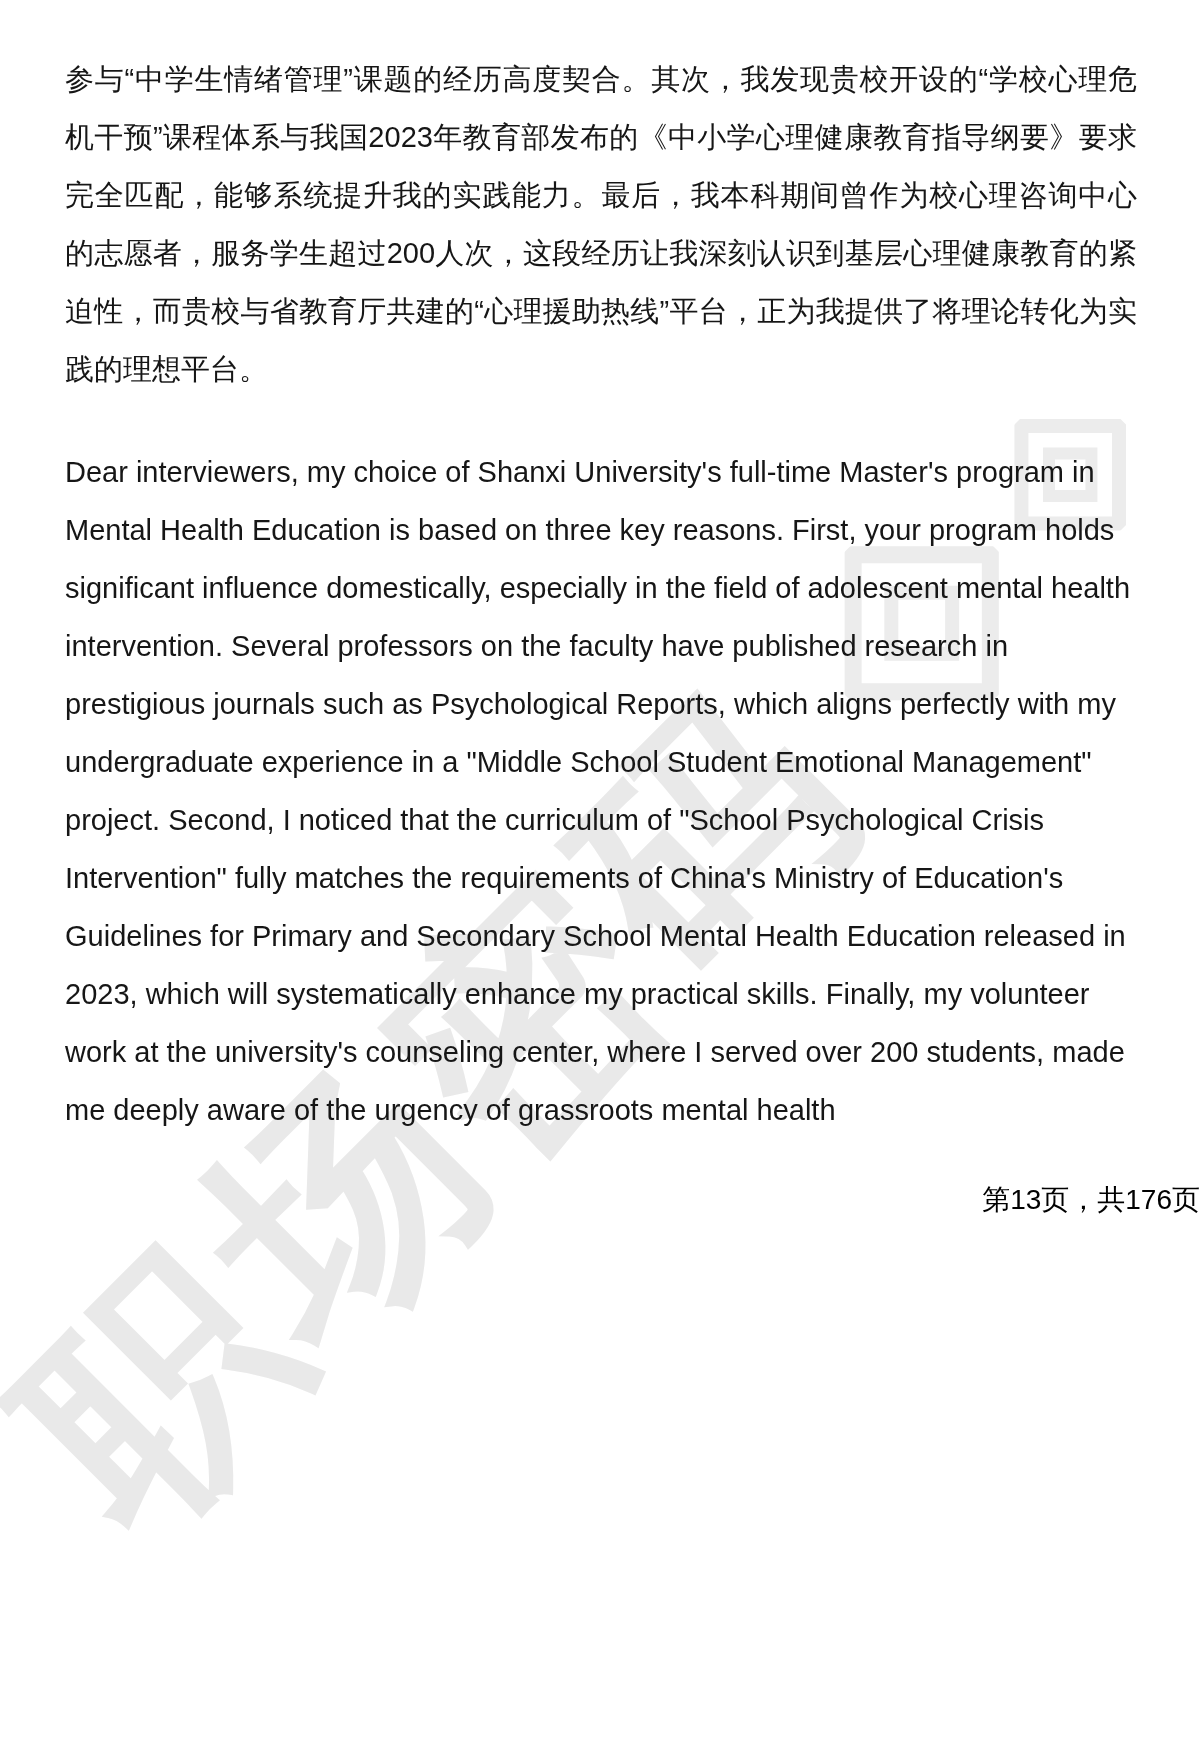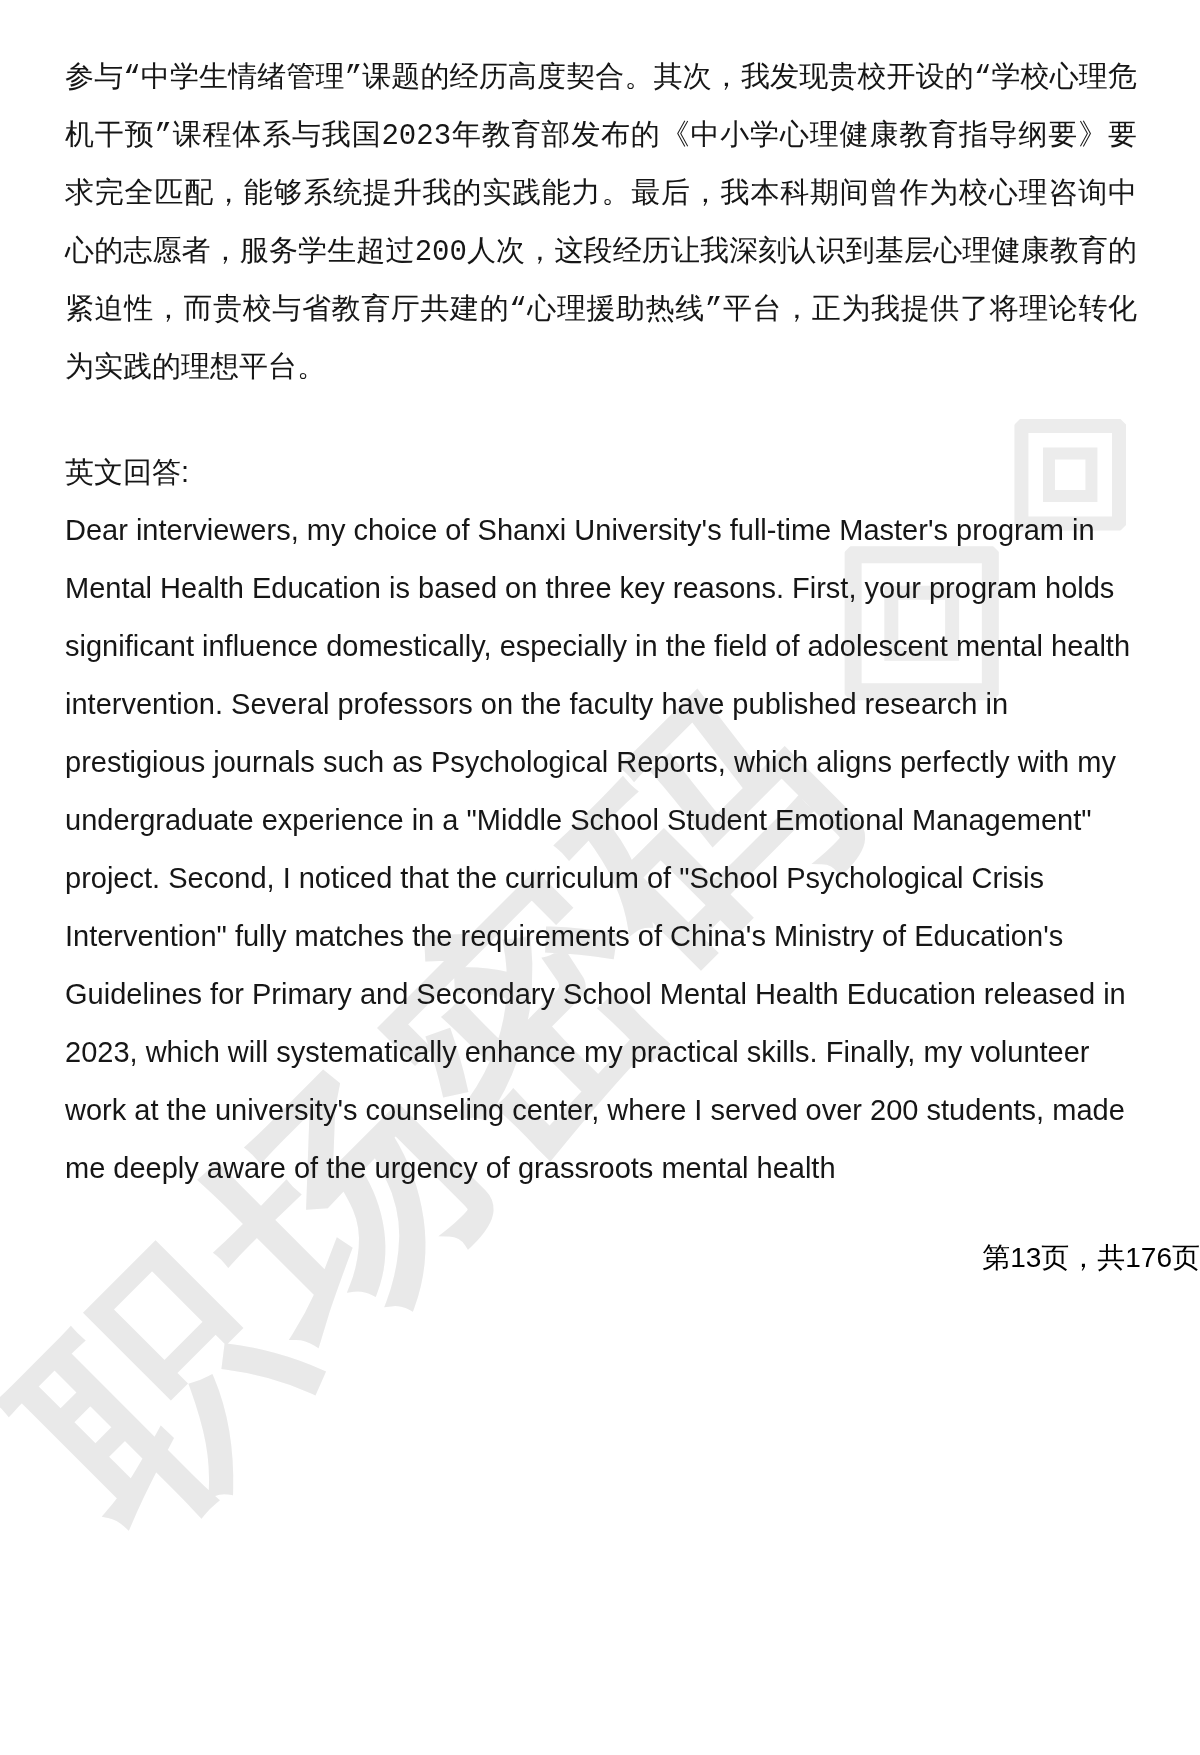--- a/index.html
+++ b/index.html
@@ -37,21 +37,20 @@
   .content {
     position: relative;
     padding: 50px 63px 0 65px;
     font-size: 29px;
     line-height: 58px;
   }
   p.zh {
     margin: 0 0 45px 0;
     text-align: justify;
     text-justify: inter-character;
-    font-family: Liberation Mono, monospace;
   }
   .en-block p { margin: 0; }
   .en-seg-italic { }
   .footer {
     position: relative;
     margin-top: 32px;
     text-align: right;
     font-size: 28px;
     line-height: 58px;
     color: #000000;
@@ -75,21 +74,20 @@
       </svg>
     </span>
   </div>
 
   <div class="content">
 
     <p class="zh">参与“中学生情绪管理”课题的经历高度契合。其次，我发现贵校开设的“学校心理危机干预”课程体系与我国2023年教育部发布的《中小学心理健康教育指导纲要》要求完全匹配，能够系统提升我的实践能力。最后，我本科期间曾作为校心理咨询中心的志愿者，服务学生超过200人次，这段经历让我深刻认识到基层心理健康教育的紧迫性，而贵校与省教育厅共建的“心理援助热线”平台，正为我提供了将理论转化为实践的理想平台。</p>
 
 
     <div class="en-block">
-      <p>英文回答:</p>
       <p><span>Dear interviewers, my choice of Shanxi University's full-time Master's program in Mental Health Education is based on three key reasons. First, your program holds significant influence domestically, especially in the field of adolescent mental health intervention. Several professors on the faculty have published research in prestigious journals such as </span><span class="en-seg-italic">Psychological Reports</span><span>, which aligns perfectly with my undergraduate experience in a "Middle School Student Emotional Management" project. Second, I noticed that the curriculum of "School Psychological Crisis Intervention" fully matches the requirements of China's Ministry of Education's </span><span class="en-seg-italic">Guidelines for Primary and Secondary School Mental Health Education</span><span> released in 2023, which will systematically enhance my practical skills. Finally, my volunteer work at the university's counseling center, where I served over 200 students, made me deeply aware of the urgency of grassroots mental health</span></p>
     </div>
 
   </div>
 
   <div class="footer">第13页，共176页</div>
 
 </div>
 
 </body></html>

